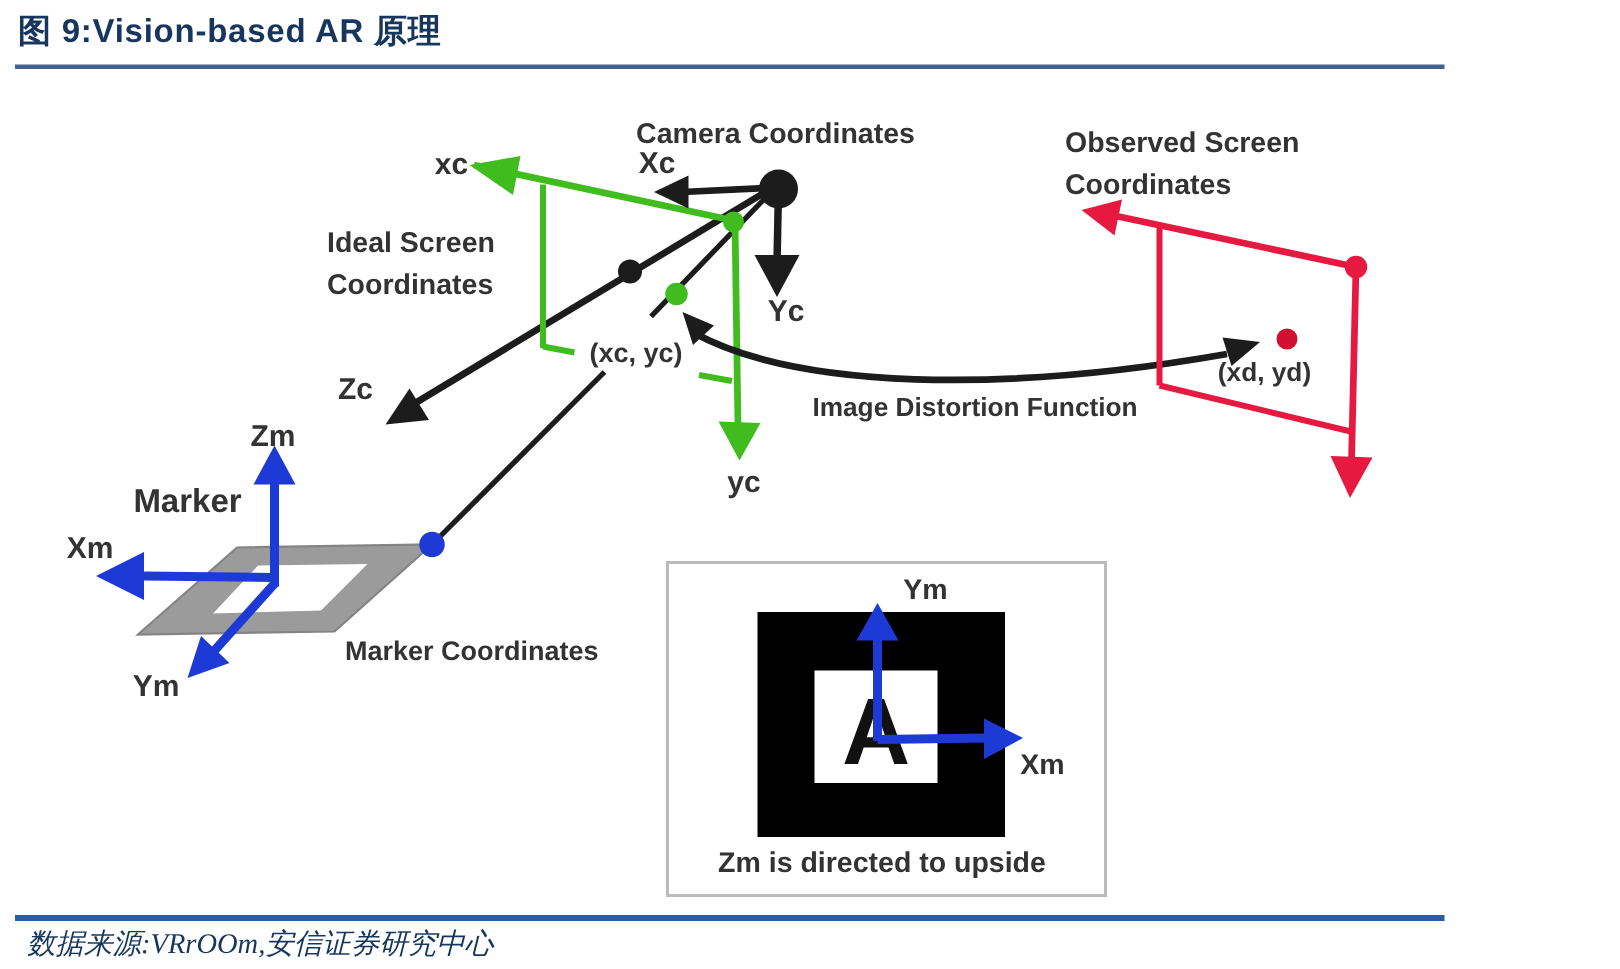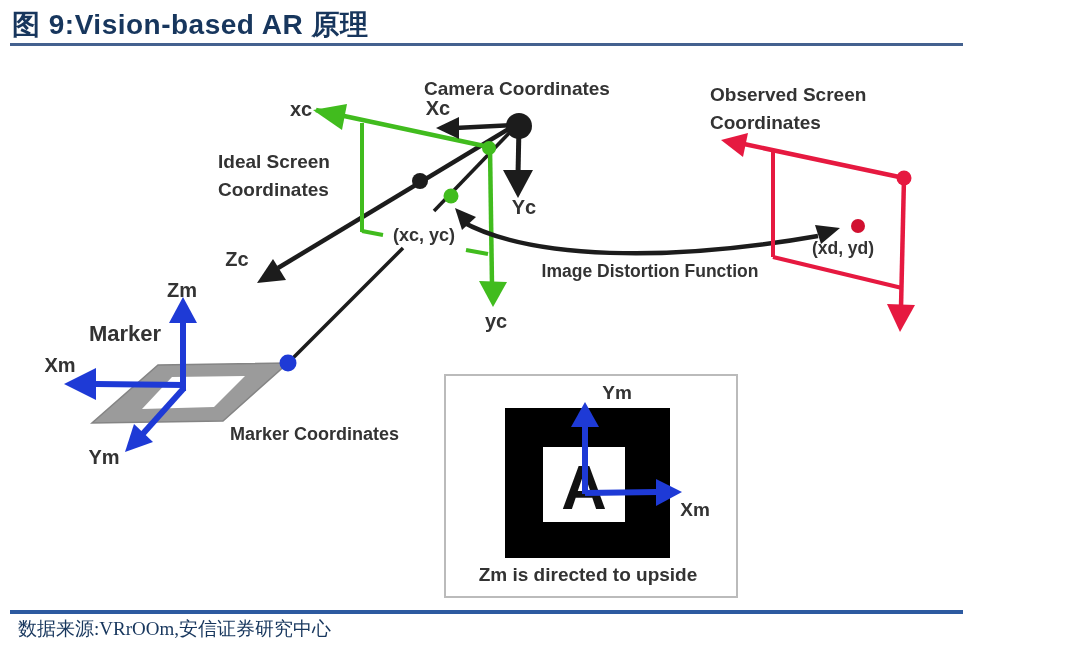--- a/index.html
+++ b/index.html
@@ -1,28 +1,28 @@
 <!DOCTYPE html>
 <html><head>
 <meta charset="utf-8">
 <style>
   html,body{margin:0;padding:0;}
   body{
     width:1080px;height:646px;position:relative;background:#ffffff;overflow:hidden;
     font-family:"Liberation Sans",sans-serif;
   }
   .fig-title{
-    position:absolute;left:12px;top:6px;font-size:28px;font-weight:bold;
+    position:absolute;left:12px;top:6px;font-size:22px;font-weight:bold;
     color:#17365d;letter-spacing:0.5px;white-space:nowrap;
   }
   .rule{position:absolute;left:10px;width:953px;}
   .rule-top{top:43px;height:3px;background:#44618f;}
   .rule-bottom{top:610px;height:4px;background:#2d5aa0;}
   .fig-source{
-    position:absolute;left:18px;top:616px;font-size:19px;
+    position:absolute;left:18px;top:616px;font-size:19px;font-style:italic;
     color:#17365d;font-family:"Liberation Serif",serif;white-space:nowrap;
   }
   svg{position:absolute;left:0;top:0;}
   text{fill:#333333;font-family:"Liberation Sans",sans-serif;font-weight:600;}
   .lbl19{font-size:19px;}
   .lbl20{font-size:20px;}
   .lbl18{font-size:18px;}
   .lbl17{font-size:17.5px;}
   .lbl22{font-size:22px;}
   .pattern-letter{font-size:63px;font-weight:bold;fill:#111111;}

